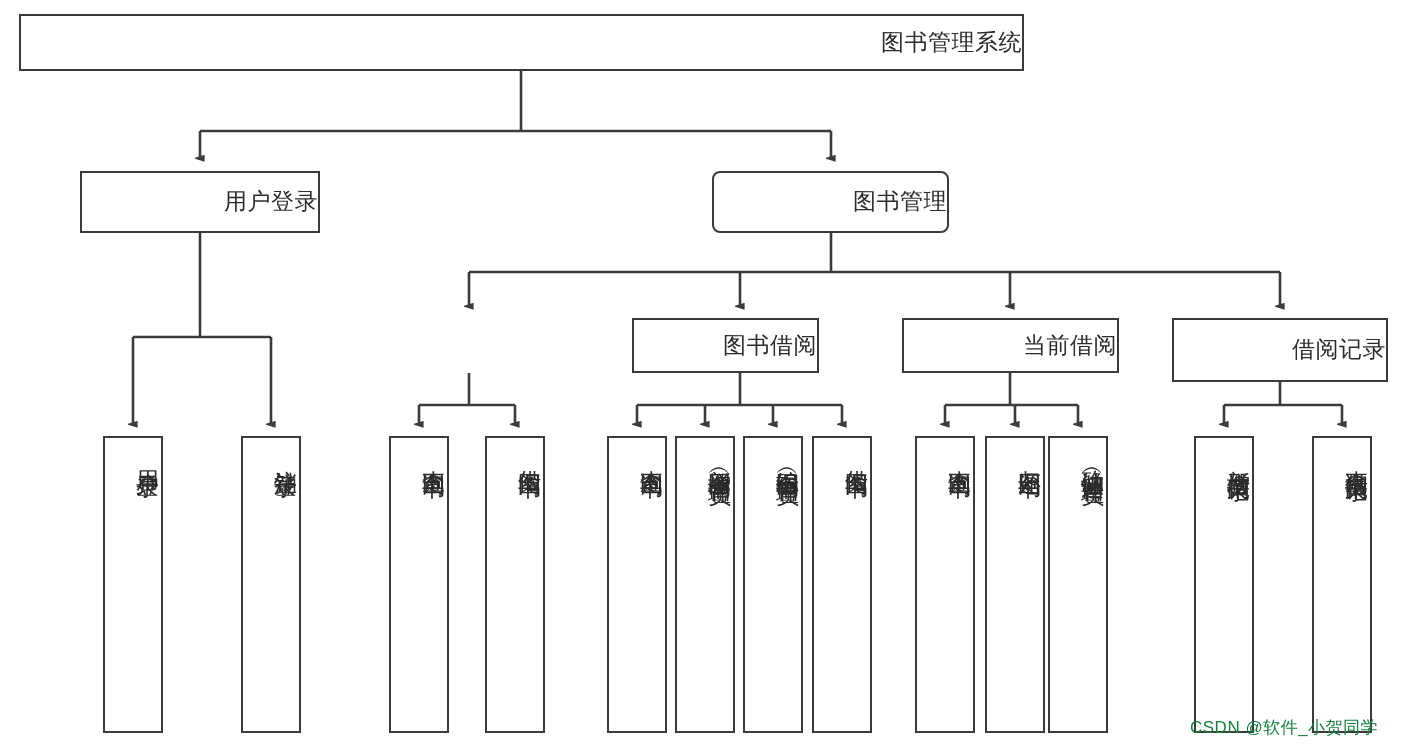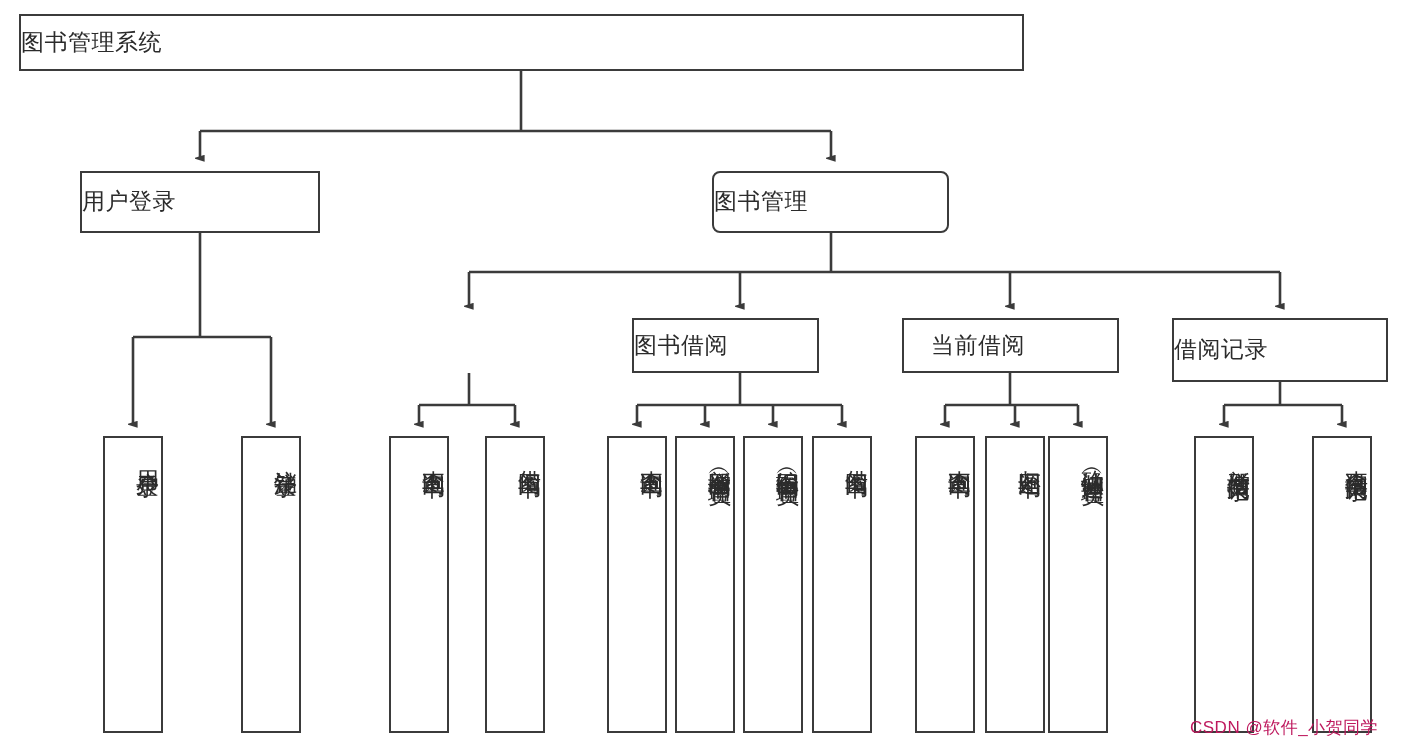--- a/index.html
+++ b/index.html
@@ -26,21 +26,21 @@
     pointer-events: none;
   }
   .node {
     position: absolute;
     box-sizing: border-box;
     border: 2px solid #3b3b3b;
     background: #ffffff;
     color: #2b2b2b;
     display: flex;
     align-items: center;
-    justify-content: flex-start;
+    justify-content: flex-end;
     text-align: center;
     line-height: 1.18;
   }
   .node.horiz {
     font-size: 23px;
     letter-spacing: 0.5px;
   }
   .node.vert {
     writing-mode: vertical-rl;
     text-orientation: upright;
@@ -53,21 +53,21 @@
   }
   .node.vert > span {
     writing-mode: vertical-rl;
     text-orientation: upright;
     display: block;
     width: 100%;
   }
   .watermark {
     position: absolute;
     font-size: 17px;
-    color: #be185d;
+    color: #15803d;
     letter-spacing: 0.5px;
     white-space: nowrap;
     font-family: "Liberation Sans", "DejaVu Sans", sans-serif;
   }
 </style>
 </head>
 <body>
 
 <div id="canvas">
 

